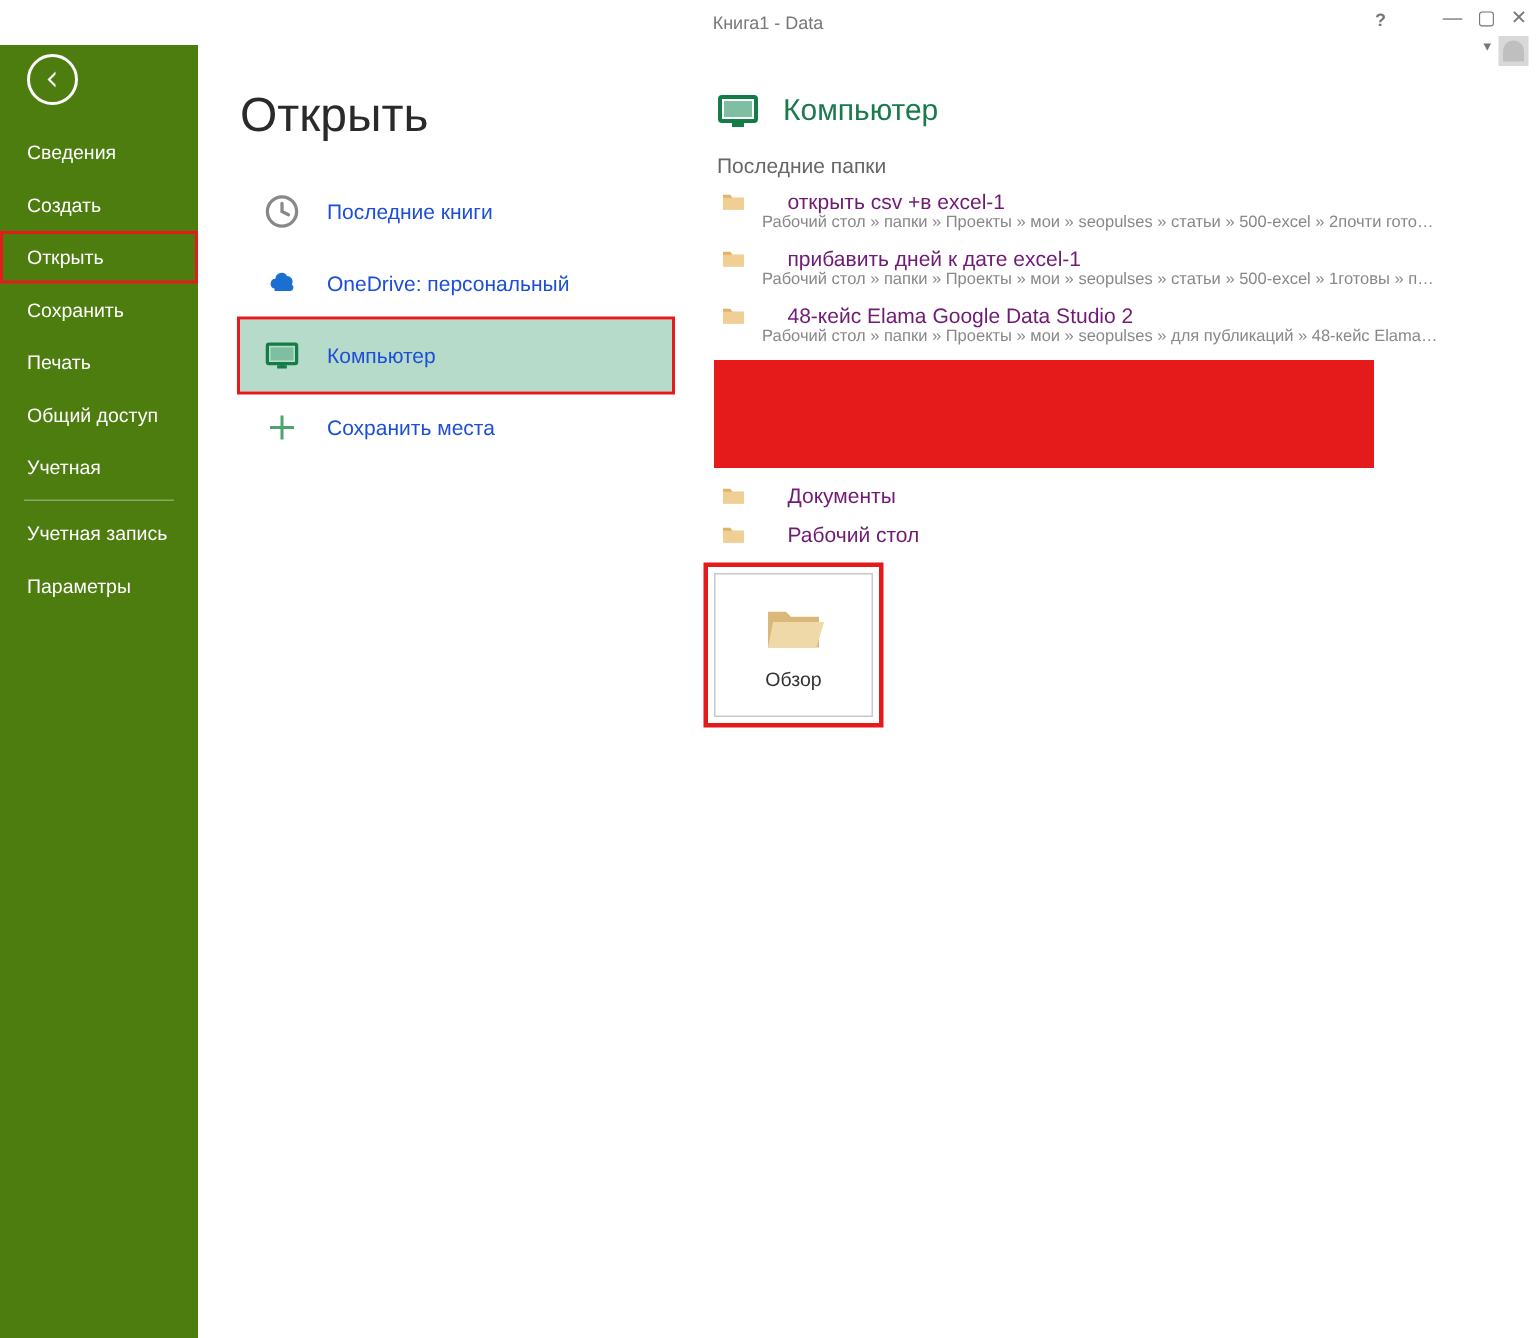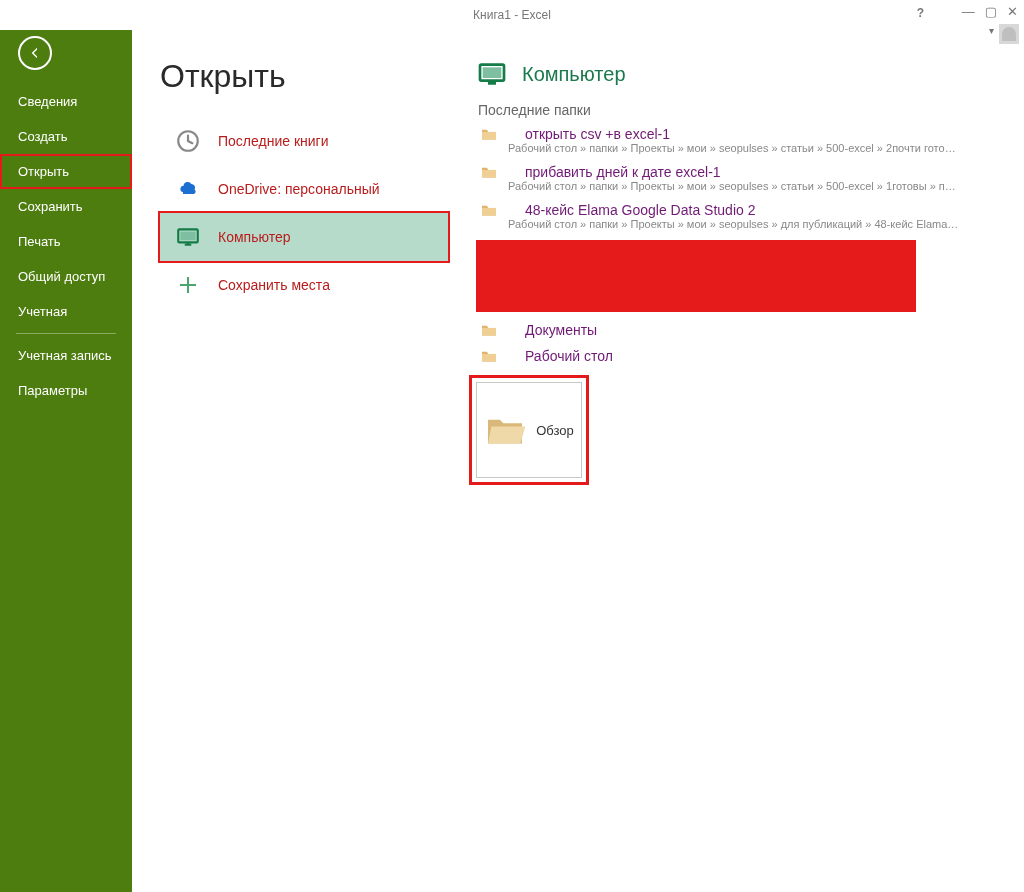--- a/index.html
+++ b/index.html
@@ -17,51 +17,51 @@
   .sidebar { width: 132px; background: #4d7c0f; color: #fff; padding-top: 0; font-size: 13px; }
   .back-btn { width: 34px; height: 34px; border: 2px solid #fff; border-radius: 50%; margin: 6px 0 14px 18px; display:flex; align-items:center; justify-content:center; color:#fff; font-size:18px; }
   .back-btn svg { width: 16px; height: 16px; fill:#fff; }
   .sidebar-item { padding: 10px 18px; cursor: pointer; }
   .sidebar-item.highlight { outline: 2px solid #e51b1b; outline-offset: -2px; }
   .sidebar-sep { border-top: 1px solid rgba(255,255,255,.35); margin: 4px 16px; }
 
   .content { flex: 1; display: flex; padding: 28px 0 0 28px; }
   .content h1 { font-size: 32px; font-weight: 300; color: #2a2a2a; margin-bottom: 22px; }
   .places { width: 288px; }
-  .place { display:flex; align-items:center; gap: 16px; padding: 10px 14px; color:#b91c1c; cursor:pointer; font-size:14px; }
+  .place { display:flex; align-items:center; gap: 16px; padding: 10px 14px; color:#1d4ed8; cursor:pointer; font-size:14px; }
   .place.selected { background: #b7dbca; outline: 2px solid #e51b1b; outline-offset: 0; }
   .place .ic { width: 28px; height: 28px; display:flex; align-items:center; justify-content:center; }
 
   .right-col { flex:1; padding: 0 20px 0 28px; }
   .right-header { display:flex; align-items:center; gap:14px; margin-bottom: 12px; }
   .right-header .ic { width:32px; height:32px; }
   .right-header h2 { color: #1a7a4c; font-size: 20px; font-weight: 400; }
   .subhead { color:#666; font-size:14px; margin: 8px 0 4px 2px; }
 
   .folder-list { }
   .folder-item { padding: 4px 0 6px 4px; cursor:pointer; }
   .folder-item .row1 { display:flex; align-items:center; gap:27px; color:#701a75; font-size:14px; }
   .folder-item .row2 { color:#888; font-size:11px; padding-left: 28px; white-space:nowrap; overflow:hidden; text-overflow:ellipsis; max-width: 480px; }
   .folder-ic { width:18px; height:14px; }
 
   .redacted { background:#e51b1b; height: 72px; margin: 4px 0 6px 0; width: 440px; }
 
-  .browse-box { margin-top: 12px; width: 106px; height: 96px; border:1px solid #c8c8c8; display:flex; flex-direction:row; align-items:center; justify-content:center; gap:10px; cursor:pointer; outline:3px solid #e51b1b; outline-offset:4px; }
+  .browse-box { margin-top: 12px; width: 106px; height: 96px; border:1px solid #c8c8c8; display:flex; flex-direction:column; align-items:center; justify-content:center; gap:10px; cursor:pointer; outline:3px solid #e51b1b; outline-offset:4px; }
   .browse-box .big-folder { width:42px; height:34px; }
   .browse-box span { font-size:13px; color:#333; }
 
   
   svg { display:block; }
 </style>
 </head>
 <body>
 
 <div class="titlebar">
   <span class="help-icon">?</span>
-  <span class="title">Книга1 - Excel</span>
+  <span class="title">Книга1 - Data</span>
   <div class="controls">
     <span>—</span>
     <span>▢</span>
     <span>✕</span>
   </div>
   <span class="ribbon-drop">▾</span>
   <div class="avatar"></div>
 </div>
 
 <div class="app">

